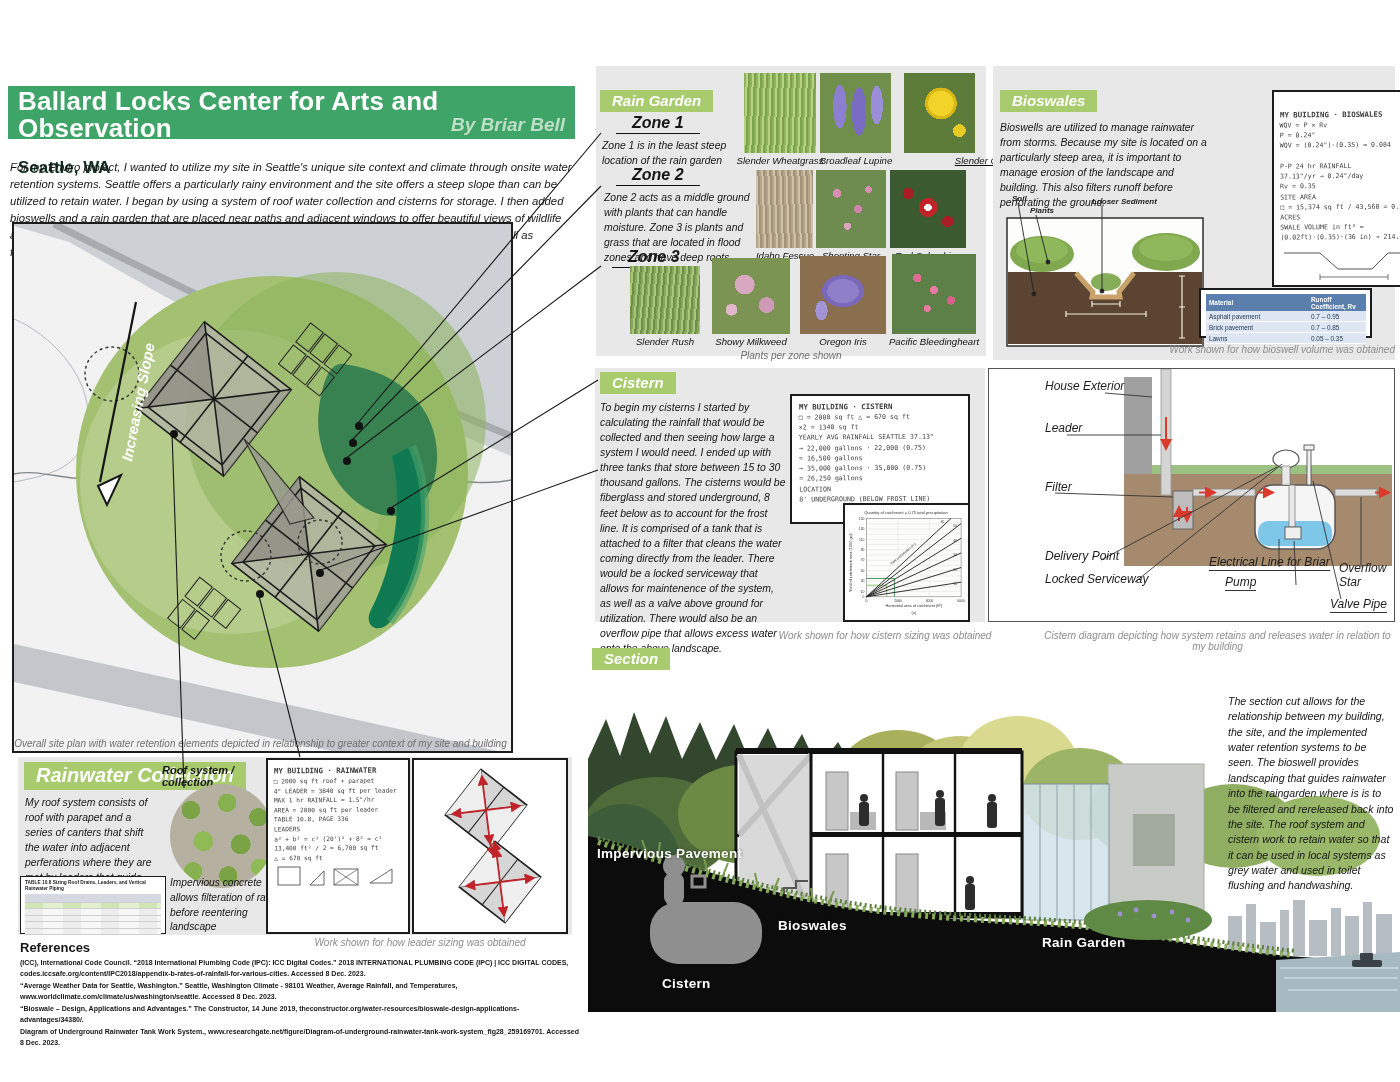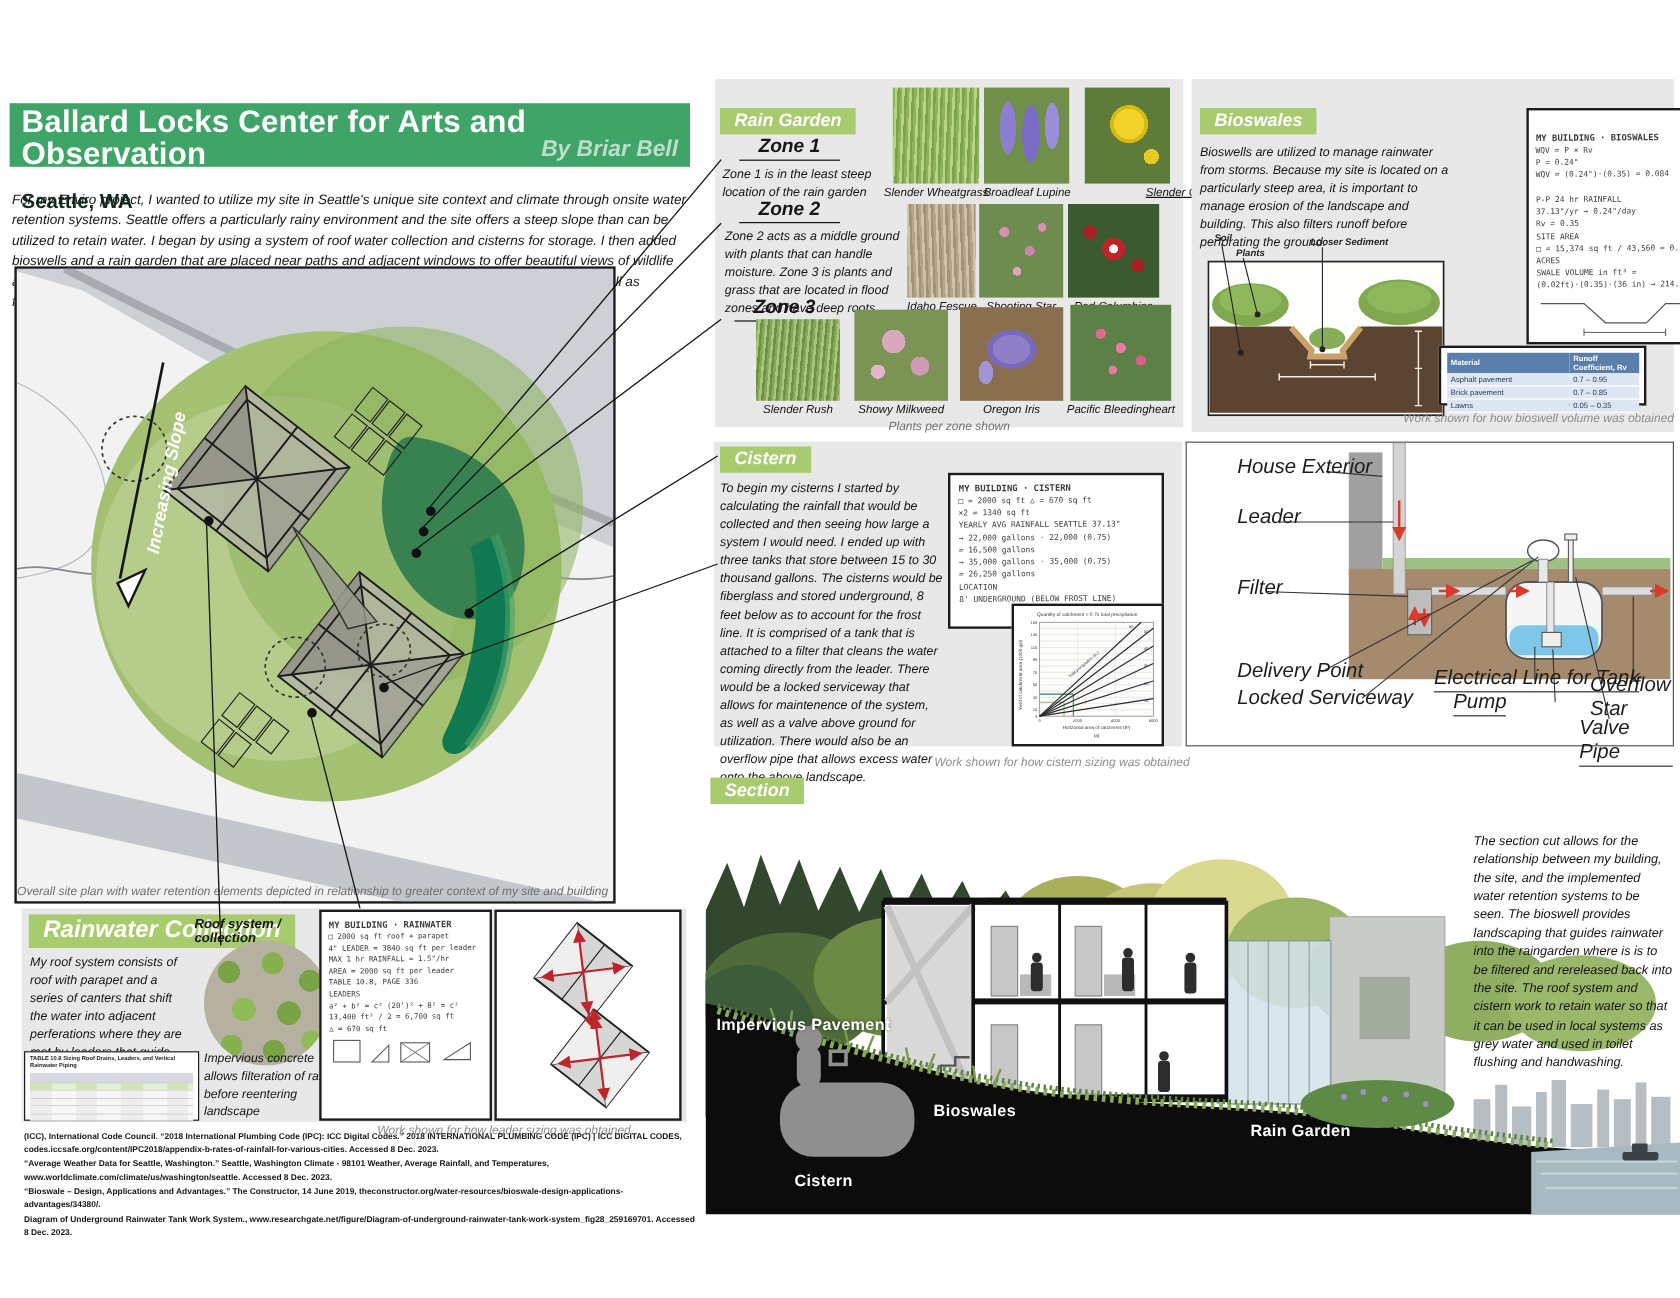--- a/index.html
+++ b/index.html
@@ -20,21 +20,21 @@
   .caption{font-style:italic;color:#8d8d8d;font-size:10px;}
   .body-t{font-style:italic;font-size:10.4px;line-height:1.45;color:#141414;}
   .zone-h{font-weight:bold;font-style:italic;font-size:16px;border-bottom:1.6px solid #111;
           display:inline-block;padding:0 16px 1px;}
   .plabel{position:absolute;text-align:center;font-style:italic;font-size:9.6px;color:#111;}
   .hand{font-family:"DejaVu Sans Mono",monospace;font-size:6.6px;line-height:1.55;color:#3c3c3c;
         white-space:pre-line;transform:rotate(-.4deg);}
   .hand-title{font-size:7.4px;font-weight:bold;}
   .seclabel{position:absolute;color:#fff;font-weight:bold;font-size:13.5px;letter-spacing:.3px;
             text-shadow:0 0 3px rgba(0,0,0,.55);}
-  .dlabel{position:absolute;font-style:italic;font-size:17px;color:#1c1c1c;}
+  .dlabel{position:absolute;font-style:italic;font-size:12px;color:#1c1c1c;margin-left:14px;}
   svg text{font-family:"Liberation Sans",sans-serif;}
   
   .ph{position:absolute;}
   .p-wheatgrass{background:repeating-linear-gradient(92deg,#8fb35c 0 2px,#b7d383 2px 4px,#7da24c 4px 6px);}
   .p-lupine{background:#6f8f4a radial-gradient(ellipse 12px 34px at 30% 45%,#8d7fd0 0 60%,transparent 61%);
             background-image:radial-gradient(ellipse 11px 36px at 28% 42%,#8d7fd0 0 60%,transparent 61%),
             radial-gradient(ellipse 12px 40px at 55% 48%,#7a6cc2 0 60%,transparent 61%),
             radial-gradient(ellipse 10px 32px at 80% 40%,#9a8ed8 0 60%,transparent 61%);}
   .p-cinquefoil{background:#5d7c3a;background-image:radial-gradient(circle 21px at 52% 38%,#f2d32a 0 60%,#d9b714 61% 75%,transparent 76%),radial-gradient(circle 9px at 78% 72%,#e8ca25 0 70%,transparent 71%);}
   .p-fescue{background:repeating-linear-gradient(88deg,#b4a489 0 2px,#cfc2a6 2px 4px,#a2927a 4px 6px);}
@@ -399,28 +399,29 @@
         <line x1="307" y1="216" x2="305" y2="172"></line>
         <line x1="372" y1="198" x2="372" y2="128"></line>
         <line x1="352" y1="230" x2="324" y2="112"></line>
       </g>
     </svg>
     <div class="dlabel" style="left:42px;top:10px;">House Exterior</div>
     <div class="dlabel" style="left:42px;top:52px;">Leader</div>
     <div class="dlabel" style="left:42px;top:111px;">Filter</div>
     <div class="dlabel" style="left:42px;top:180px;">Delivery Point</div>
     <div class="dlabel" style="left:42px;top:203px;">Locked Serviceway</div>
-    <div class="dlabel" style="left:206px;top:186px;border-bottom:1px solid #333;padding-bottom:1px;">Electrical Line for Tank</div>
+    <div class="dlabel" style="left:206px;top:186px;border-bottom:1px solid #333;padding-bottom:1px;">Electrical Line for Briar</div>
     <div class="dlabel" style="left:222px;top:206px;border-bottom:1px solid #333;padding-bottom:1px;">Pump</div>
     <div class="dlabel" style="left:336px;top:192px;">
       <span>Overflow</span><br>
       <span>Star</span>
     </div>
     <div class="dlabel" style="left:327px;top:228px;border-bottom:1px solid #333;padding-bottom:1px;">Valve Pipe</div>
   </div>
+  <div class="abs caption" style="left:1040px;top:630px;width:355px;text-align:center;">Cistern diagram depicting how system retains and releases water in relation to my building</div>
 
   <div class="abs" style="left:592px;top:648px;z-index:10;">
     <span class="badge">Section</span>
   </div>
   <div class="abs" style="left:588px;top:664px;width:812px;height:348px;">
     <svg width="812" height="348" viewBox="0 0 812 348">
 
       <path d="M0,95 L18,55 L32,92 L46,48 L62,90 L78,52 L94,95 L112,58 L128,96 L146,60 L162,98 L180,64 L196,100 L214,70 L230,104 L250,78 L268,108 L290,86 L310,112 L335,95 L360,118 L390,104 L390,160 L0,160 Z" fill="#33462e"></path>
 
       <ellipse cx="70" cy="165" rx="75" ry="52" fill="#4f6b3a"></ellipse>
@@ -590,20 +591,21 @@
       </g>
       <g stroke="#c0242b" stroke-width="1.8" marker-end="url(#rr)">
         <line x1="76" y1="82" x2="80" y2="96"></line>
           <line x1="84" y1="96" x2="80" y2="82"></line>
       </g>
     </svg>
   </div>
   <div class="abs caption" style="left:250px;top:937px;width:340px;text-align:center;">Work shown for how leader sizing was obtained</div>
 
   <div class="abs" style="left:20px;top:940px;width:560px;">
+    <div style="font-size:13px;font-weight:bold;">References</div>
     <div style="font-size:7px;font-weight:bold;line-height:1.5;margin-top:3px;">
       <p style="margin:0 0 2px;">(ICC), International Code Council. “2018 International Plumbing Code (IPC): ICC Digital Codes.” 2018 INTERNATIONAL PLUMBING CODE (IPC) | ICC DIGITAL CODES, codes.iccsafe.org/content/IPC2018/appendix-b-rates-of-rainfall-for-various-cities. Accessed 8 Dec. 2023.</p>
       <p style="margin:0 0 2px;">“Average Weather Data for Seattle, Washington.” Seattle, Washington Climate - 98101 Weather, Average Rainfall, and Temperatures, www.worldclimate.com/climate/us/washington/seattle. Accessed 8 Dec. 2023.</p>
       <p style="margin:0 0 2px;">“Bioswale – Design, Applications and Advantages.” The Constructor, 14 June 2019, theconstructor.org/water-resources/bioswale-design-applications-advantages/34380/.</p>
       <p style="margin:0;">Diagram of Underground Rainwater Tank Work System., www.researchgate.net/figure/Diagram-of-underground-rainwater-tank-work-system_fig28_259169701. Accessed 8 Dec. 2023.</p>
     </div>
   </div>
 
 </div>
 

